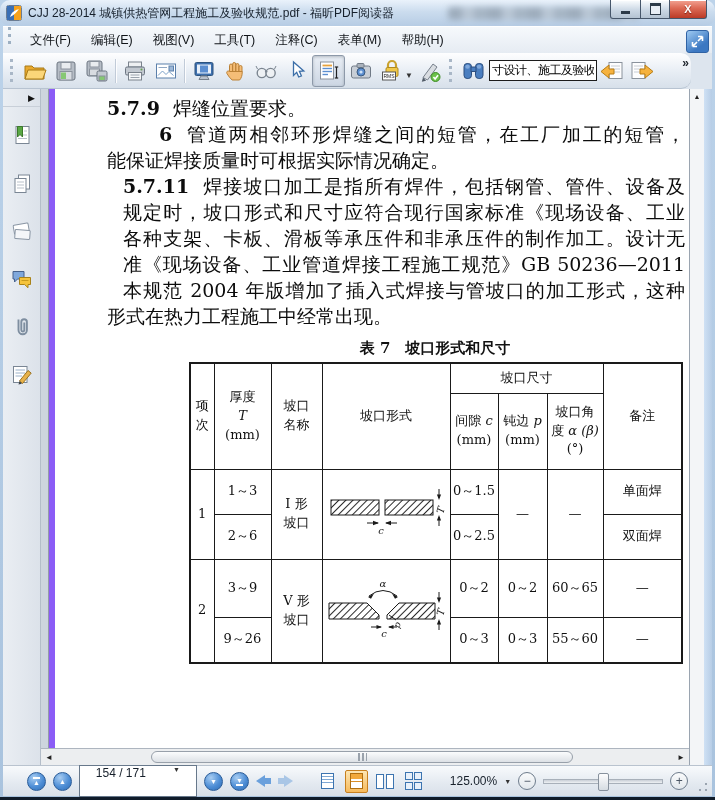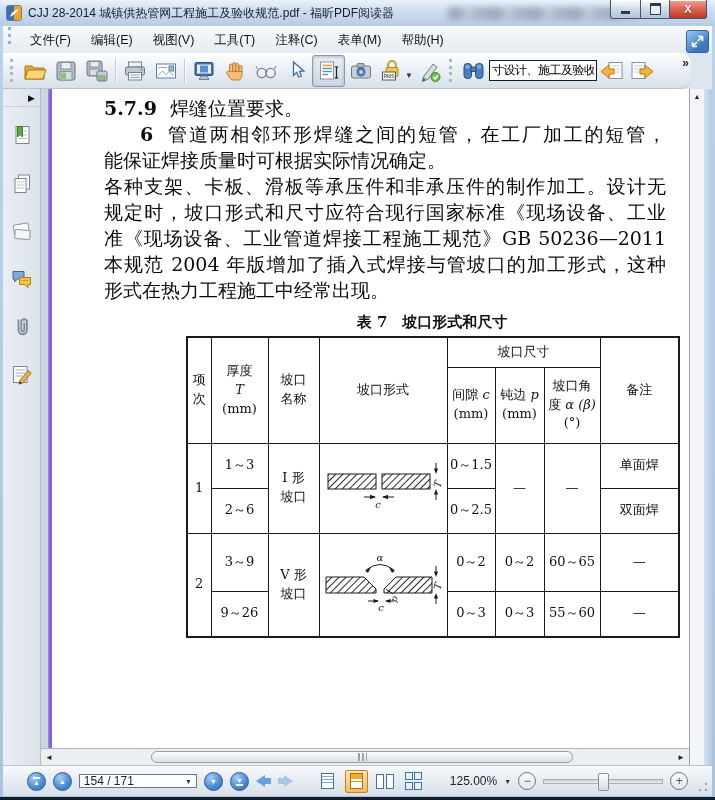--- a/index.html
+++ b/index.html
@@ -3,21 +3,21 @@
 <meta charset="utf-8">
 <style>
   html,body{margin:0;padding:0;background:#fff;}
   #app{position:relative;width:715px;height:800px;overflow:hidden;
        background:linear-gradient(180deg,#bcd3ea,#a9c3de);
        outline:1px solid #2c3f55;font-family:"Liberation Sans",sans-serif;
        -webkit-font-smoothing:antialiased;}
   
   #titlebar{position:absolute;top:0;left:0;right:0;height:26px;
     background:linear-gradient(180deg,#eaf2fb,#cbdcee 45%,#b6cce4);
-    display:flex;align-items:center;padding:0 6px;}
+    display:flex;align-items:center;padding:0 6px;border-radius:10px;}
   #title-text{font-size:12px;color:#16202c;margin-left:6px;white-space:nowrap;}
   .smudge{position:absolute;left:448px;top:7px;width:190px;height:13px;border-radius:3px;
     background:repeating-linear-gradient(90deg,#8f9dac 0 14px,#b3bfcc 14px 26px,#9aa8b6 26px 40px);
     filter:blur(3px);opacity:.75;}
   .winbtns{position:absolute;top:0;right:8px;display:flex;}
   .wbtn{height:18px;border:1px solid #46566a;border-top:none;display:flex;align-items:center;justify-content:center;
     background:linear-gradient(180deg,#fcfeff,#ccd8e5 55%,#b4c3d2);box-shadow:inset 0 1px 0 #fff;}
   .wbtn.min{width:29px;border-radius:0 0 0 3px;}
   .wbtn.max{width:28px;border-left:none;border-right:none;}
   .wbtn.close{width:36px;border-radius:0 0 3px 0;color:#fff;font-weight:bold;font-size:11px;
@@ -48,25 +48,25 @@
   .resbtn{width:30px;height:30px;display:flex;align-items:center;justify-content:center;flex:0 0 auto;}
   #overflow{position:absolute;right:26px;top:56px;font-weight:bold;font-size:12px;color:#1e242c;}
   
   #main{position:absolute;top:89px;left:3px;right:3px;bottom:35px;display:flex;background:#fff;}
   #sidebar{width:37px;background:linear-gradient(90deg,#eaeef3,#dce2ea);border-right:1px solid #b3bdc9;position:relative;flex:0 0 auto;}
   .sb-top{height:17px;border-bottom:1px solid #c8cfd8;display:flex;justify-content:flex-end;align-items:center;padding-right:5px;font-size:9px;color:#111;}
   .sb-icons{display:flex;flex-direction:column;align-items:center;gap:24px;padding-top:16px;}
   .sb-ic{width:24px;height:24px;display:flex;align-items:center;justify-content:center;}
   #docarea{flex:1;position:relative;overflow:hidden;background:#fff;}
   .gutter{position:absolute;left:0;top:0;bottom:16px;width:7px;background:#cdd5de;border-right:1px solid #929ca8;}
-  #page{position:absolute;left:8px;top:0;right:0;bottom:16px;background:#fff;border-left:3px solid #8b5cf6;
+  #page{position:absolute;left:8px;top:0;right:0;bottom:16px;background:#fff;border-left:6px solid #8b5cf6;
     overflow:hidden;padding:6px 0 0 52px;box-sizing:border-box;}
   .dl{width:562px;font-family:"DejaVu Serif","Liberation Serif",serif;font-size:19px;line-height:26px;
     color:#0c0c0c;text-align:left;white-space:nowrap;}
-  .dl.jl{text-align:justify;text-align-last:justify;white-space:normal;}
+  .dl.jl{text-align:justify;text-align-last:justify;white-space:normal;margin-left:16px;}
   .dl .num{font-weight:bold;margin-right:13px;}
   .dl.indent{padding-left:36px;width:526px;}
   
   #tcaption{width:492px;margin:10px 0 4px 82px;text-align:center;font-weight:bold;font-size:15px;
     font-family:"DejaVu Serif","Liberation Serif",serif;color:#111;}
   table.t3{margin-left:82px;width:492px;border-collapse:collapse;table-layout:fixed;
     font-family:"DejaVu Serif","Liberation Serif",serif;font-size:13px;color:#111;}
   table.t3{border:2px solid #1a1a1a;}
   table.t3 td{border:1px solid #1a1a1a;text-align:center;vertical-align:middle;padding:0;line-height:1.45;}
   .rh1{height:30px;} .rh2{height:76px;} .rA{height:45px;} .rB{height:45px;} .rC{height:58px;} .rD{height:46px;}
@@ -82,21 +82,21 @@
   .gripmarks{width:9px;height:8px;background:repeating-linear-gradient(90deg,#9aa2ac 0 2px,transparent 2px 4px);}
   
   #statusbar{position:absolute;left:3px;right:3px;bottom:4px;height:30px;
     background:linear-gradient(180deg,#f8fafc,#e3e9f0 60%,#d9e0e9);border-top:1px solid #b9c3cf;
     display:flex;align-items:center;justify-content:center;gap:7px;font-size:12px;color:#17202b;}
   .cbtn{width:17px;height:17px;border-radius:50%;border:1px solid #2a5c98;flex:0 0 auto;
     background:radial-gradient(circle at 35% 28%,#a8cdf2,#4e8ed6 55%,#2d6cb4);
     display:flex;flex-direction:column;align-items:center;justify-content:center;color:#fff;}
   .cbtn .tri{font-size:7px;line-height:1;}
   .cbtn .bar{width:7px;height:2px;background:#fff;}
-  #pagebox{width:118px;height:14px;border:1px solid #67788b;background:#fff;display:flex;align-items:center;padding:0 4px;box-sizing:border-box;}
+  #pagebox{width:118px;height:32px;border:1px solid #67788b;background:#fff;display:flex;padding:0 16px;box-sizing:border-box;}
   #pagebox .caret{margin-left:auto;font-size:7px;color:#333;}
   .va{display:flex;align-items:center;flex:0 0 auto;}
   .va .tri-l{width:0;height:0;border-top:6px solid transparent;border-bottom:6px solid transparent;border-right:9px solid #6aa0dc;}
   .va .tri-r{width:0;height:0;border-top:6px solid transparent;border-bottom:6px solid transparent;border-left:9px solid #a9c6e6;}
   .va .stem-l{width:6px;height:6px;background:#6aa0dc;}
   .va .stem-r{width:6px;height:6px;background:#a9c6e6;}
   .mode{width:21px;height:21px;display:flex;align-items:center;justify-content:center;border-radius:2px;flex:0 0 auto;}
   .mode.active{border:1px solid #c8801f;background:linear-gradient(180deg,#fde6b4,#f6ba5c);}
   .pg{width:11px;height:14px;border:1px solid #3c74b0;background:
       linear-gradient(#fff 0 2px,#7fa8d4 2px 3px,#fff 3px 5px,#7fa8d4 5px 6px,#fff 6px 8px,#7fa8d4 8px 9px,#fff 9px 14px);}
@@ -372,22 +372,23 @@
         </div>
       </div>
     </div>
 
     <div id="docarea">
       <div class="gutter"></div>
       <div id="page">
         <div class="dl"><span class="num">5.7.9</span><span>焊缝位置要求。</span></div>
         <div class="dl indent jl"><span class="num">6</span><span>管道两相邻环形焊缝之间的短管，在工厂加工的短管，</span></div>
         <div class="dl"><span>能保证焊接质量时可根据实际情况确定。</span></div>
+        <div class="dl jl"><span class="num">5.7.11</span><span>焊接坡口加工是指所有焊件，包括钢管、管件、设备及</span></div>
+        <div class="dl jl"><span>规定时，坡口形式和尺寸应符合现行国家标准《现场设备、工业</span></div>
         <div class="dl jl"><span>各种支架、卡板、滑板等承压件和非承压件的制作加工。设计无</span></div>
-        <div class="dl jl"><span>规定时，坡口形式和尺寸应符合现行国家标准《现场设备、工业</span></div>
         <div class="dl jl"><span>准《现场设备、工业管道焊接工程施工规范》GB 50236—2011</span></div>
         <div class="dl jl"><span>本规范 2004 年版增加了插入式焊接与管坡口的加工形式，这种</span></div>
         <div class="dl"><span>形式在热力工程施工中经常出现。</span></div>
 
         <div id="tcaption">表 7　坡口形式和尺寸</div>
 
         <table class="t3">
           <colgroup>
             <col style="width:24px">
               <col style="width:57px">

